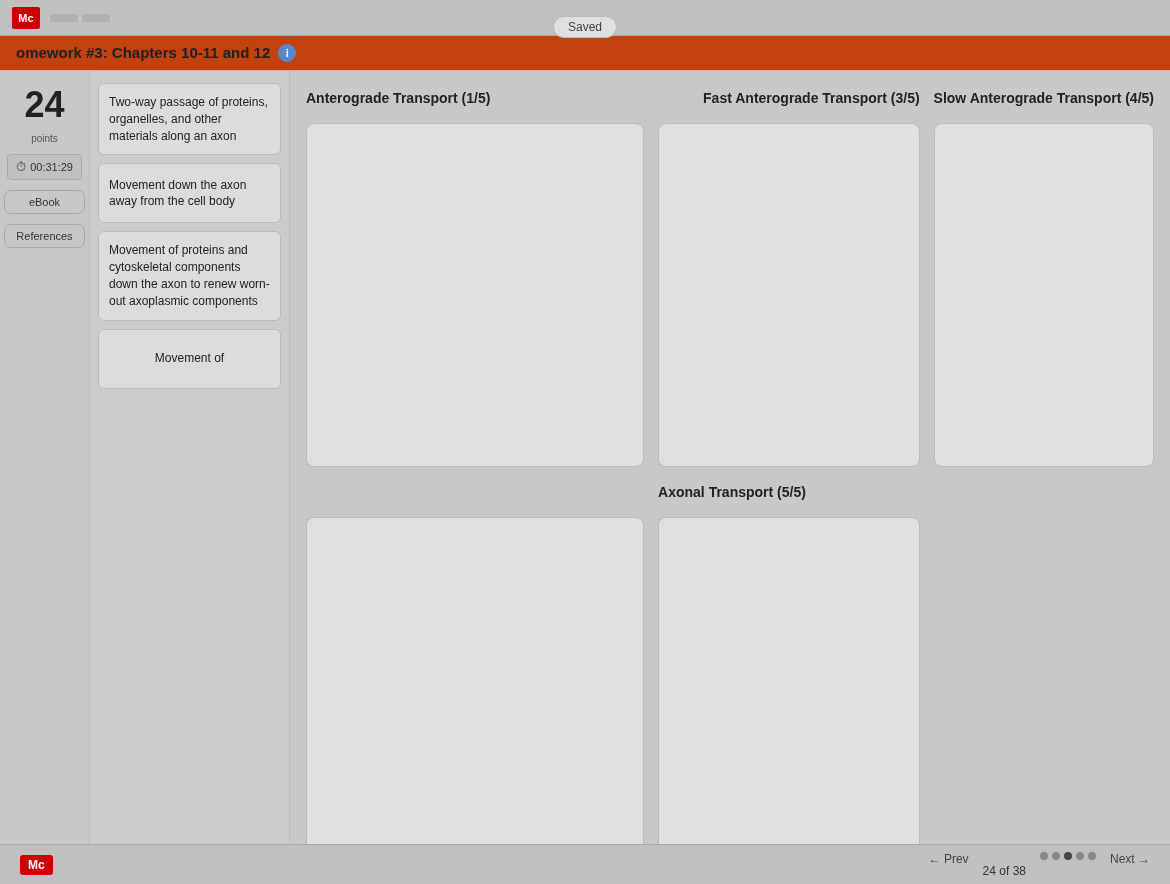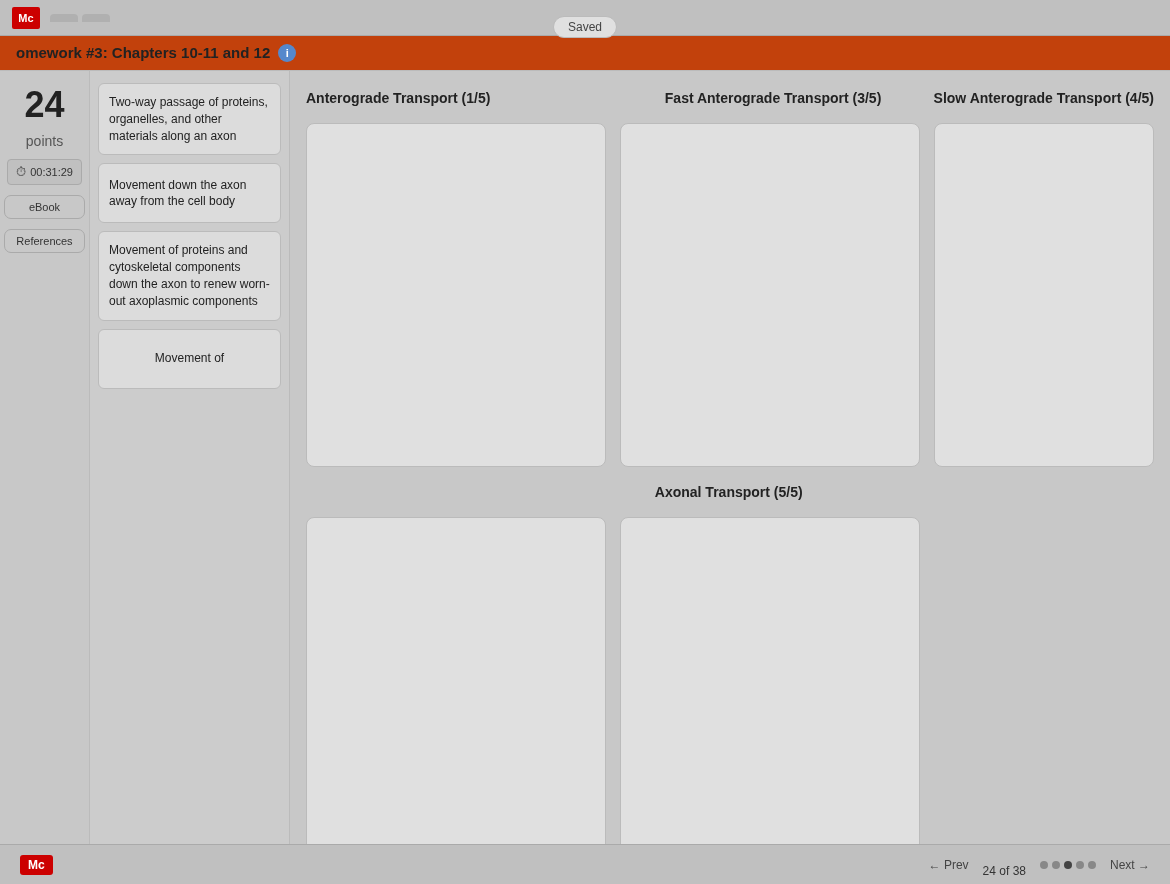--- a/index.html
+++ b/index.html
@@ -105,21 +105,21 @@
       gap: 10px;
       border-right: 1px solid #bbb;
     }
     .points-number {
       font-size: 36px;
       font-weight: bold;
       color: #222;
       line-height: 1;
     }
     .points-label {
-      font-size: 14px;
+      font-size: 10px;
       color: #555;
       text-align: center;
     }
     .timer-box {
       background: #c0c0c0;
       border: 1px solid #aaa;
       border-radius: 4px;
       padding: 4px 8px;
       display: flex;
       align-items: center;
@@ -167,21 +167,21 @@
       align-items: center;
       justify-content: center;
     }
 
     
     .drop-grid {
       flex: 1;
       background: #c8c8c8;
       padding: 14px 16px;
       display: grid;
-      grid-template-columns: 1fr 1fr;
+      grid-template-columns: 1fr;
       grid-template-rows: auto 1fr auto 1fr;
       gap: 12px 14px;
     }
     .column-header {
       font-size: 14px;
       font-weight: 600;
       color: #222;
       padding: 4px 0;
       line-height: 1.3;
     }
@@ -192,21 +192,21 @@
       min-height: 160px;
     }
     
     .col1-header { grid-column: 1; grid-row: 1; }
     .col2-header { grid-column: 2; grid-row: 1; margin-left: 45px; }
     .col3-header { grid-column: 3; grid-row: 1; }
     .col1-drop1  { grid-column: 1; grid-row: 2; }
     .col2-drop1  { grid-column: 2; grid-row: 2; }
     .col3-drop1  { grid-column: 3; grid-row: 2; }
     .col1-header2 { grid-column: 1; grid-row: 3; }
-    .col2-header2 { grid-column: 2; grid-row: 3; margin-left: 35px; }
+    .col2-header2 { grid-column: 2; grid-row: 3; }
     .col1-drop2  { grid-column: 1; grid-row: 4; }
     .col2-drop2  { grid-column: 2; grid-row: 4; }
 
     
     .bottom-bar {
       position: absolute;
       bottom: 0;
       left: 0;
       right: 0;
       height: 40px;
@@ -220,21 +220,21 @@
     .bottom-logo {
       background: #cc0000;
       color: white;
       font-size: 12px;
       font-weight: bold;
       padding: 3px 8px;
       border-radius: 3px;
     }
     .bottom-nav {
       display: flex;
-      align-items: center;
+      align-items: flex-start;
       gap: 14px;
       font-size: 12px;
       color: #444;
     }
     .bottom-nav-btn {
       font-size: 12px;
       color: #444;
       cursor: pointer;
       background: none;
       border: none;

